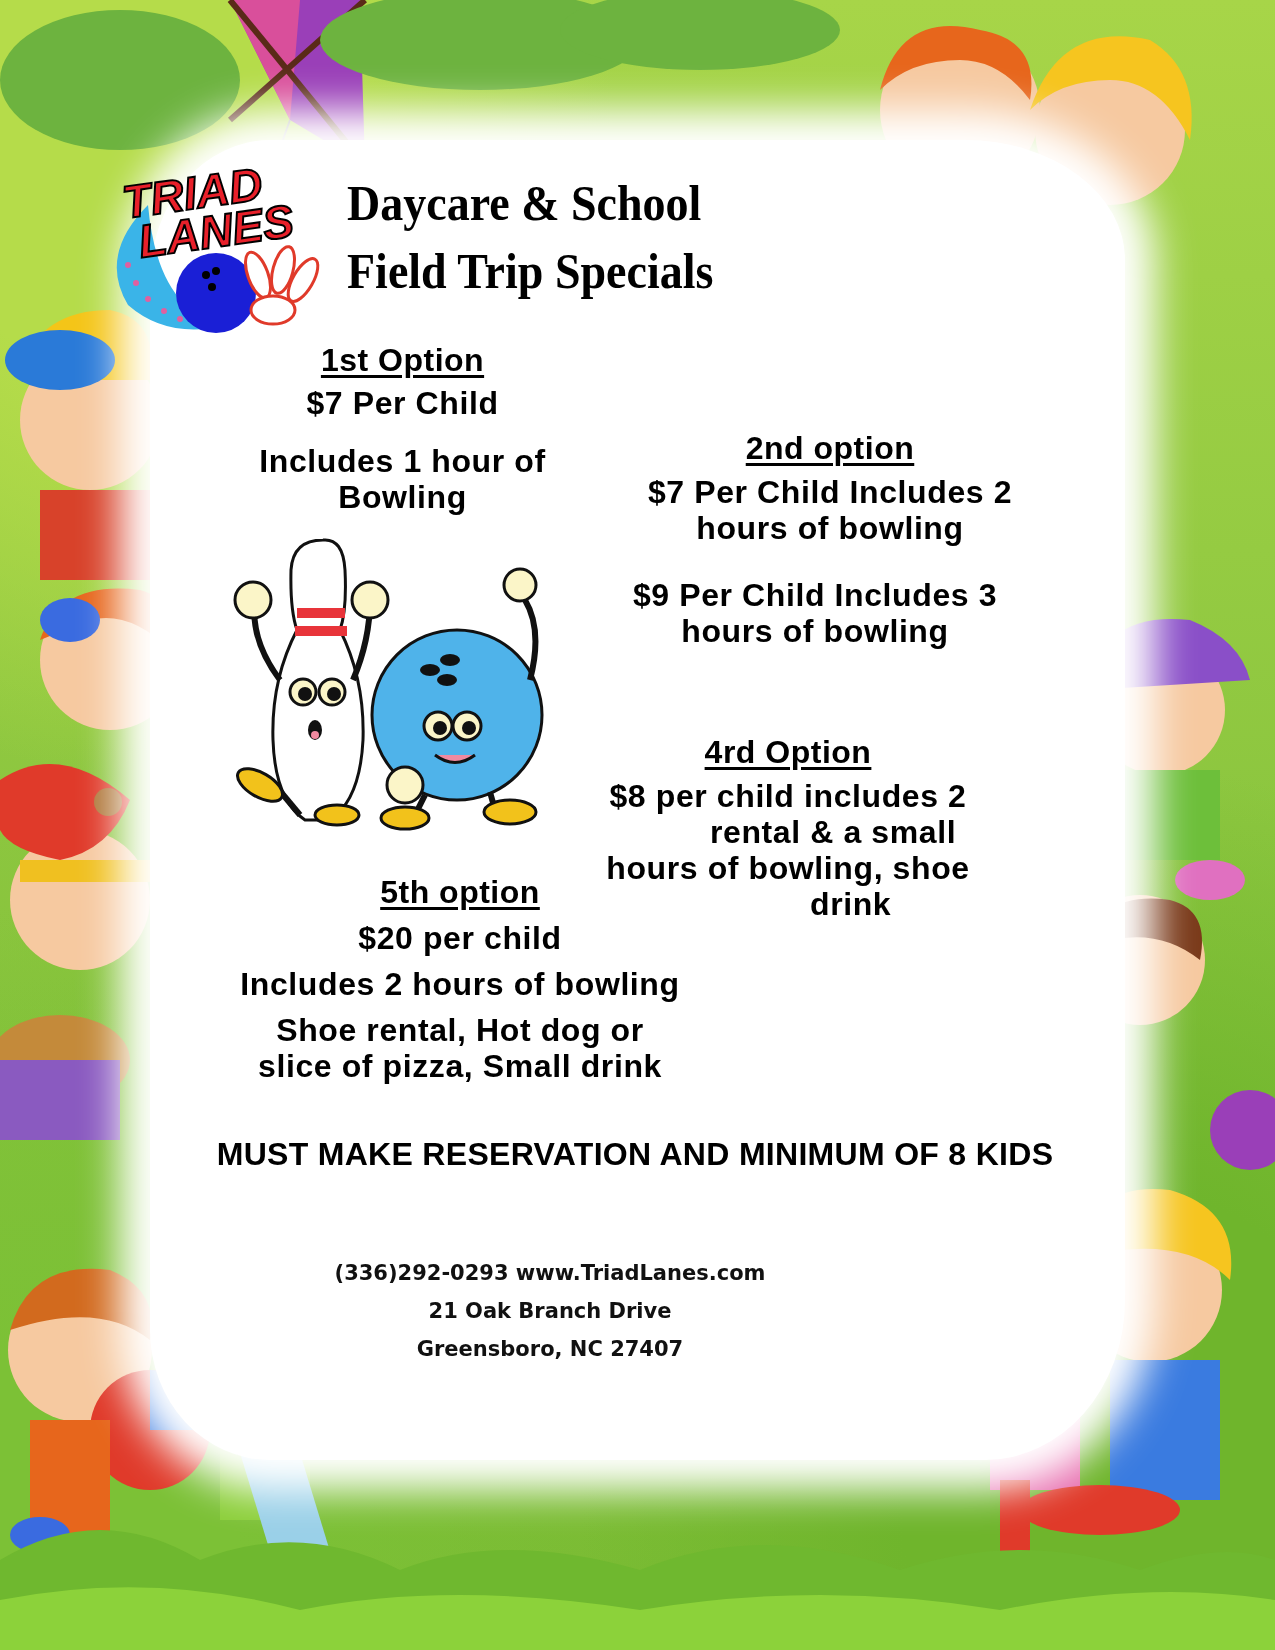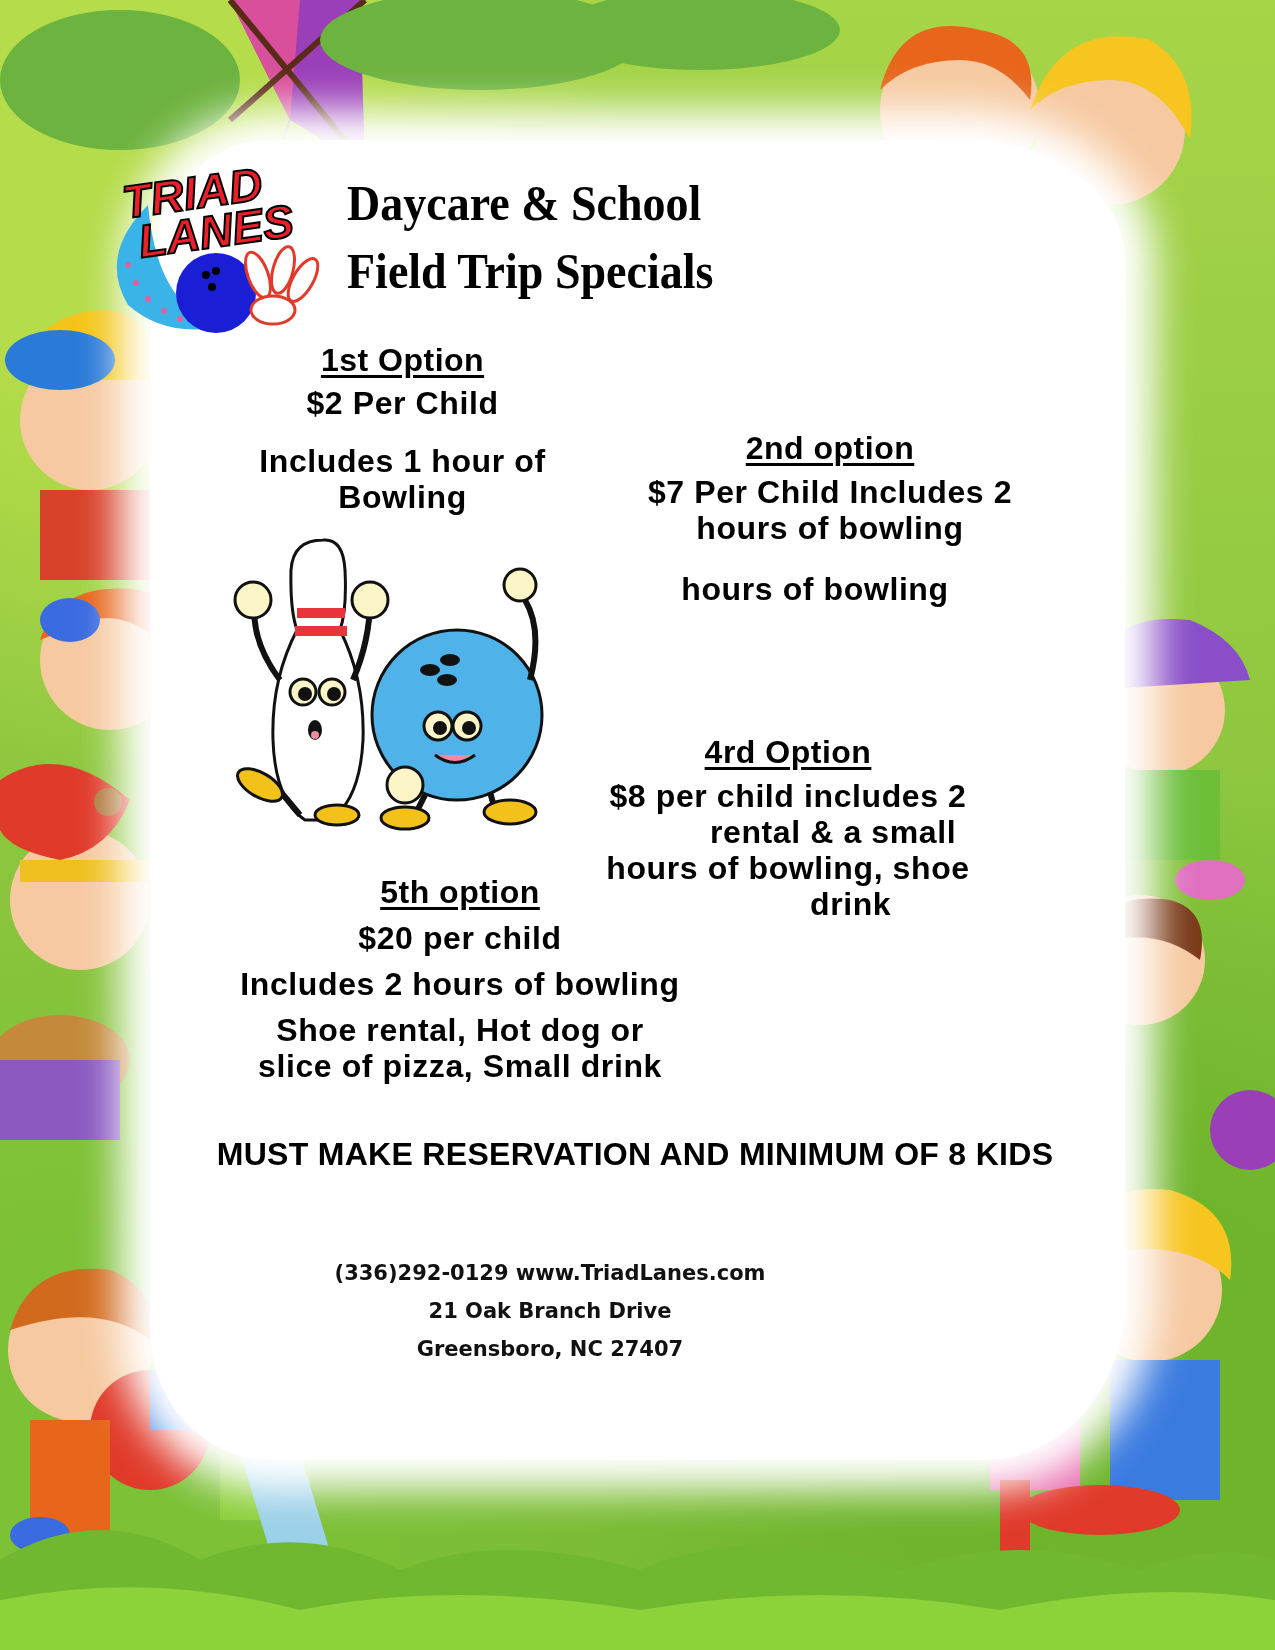--- a/index.html
+++ b/index.html
@@ -144,32 +144,33 @@
   </svg>
   <div class="abs logo-text" style="left:24px;top:8px;">TRIAD</div>
   <div class="abs logo-text" style="left:40px;top:46px;">LANES</div>
 </div>
 
 <div class="abs title" style="left:347px;top:170px;">Daycare &amp; School</div>
 <div class="abs title" style="left:347px;top:238px;">Field Trip Specials</div>
 
 <div class="abs center" style="left:215px;top:340px;width:375px;">
   <div class="opt-h" style="line-height:40px;">1st Option</div>
-  <div class="opt-t" style="margin-top:5px;">$2 Per Child</div>
+  <div class="opt-t" style="margin-top:5px;">$7 Per Child</div>
   <div class="opt-t" style="margin-top:22px;">Includes 1 hour of</div>
   <div class="opt-t">Bowling</div>
 </div>
 
 <div class="abs center" style="left:600px;top:428px;width:460px;text-align:center;">
   <div class="opt-h" style="line-height:40px;">2nd  option</div>
   <div class="opt-t" style="margin-top:6px;">$7 Per Child Includes 2</div>
   <div class="opt-t">hours of bowling</div>
 </div>
 
 <div class="abs center" style="left:585px;top:571px;width:460px;">
+  <div class="opt-t" style="margin-top:6px;">$9 Per Child Includes 3</div>
   <div class="opt-t">hours of bowling</div>
 </div>
 
 <div class="abs" style="left:568px;top:732px;width:460px;">
   <div class="opt-h center" style="line-height:40px;width:440px;">4rd Option</div>
   <div class="opt-t center" style="margin-top:6px;width:440px;">$8 per child includes 2</div>
   <div class="opt-t" style="padding-left:142px;">rental &amp; a small</div>
   <div class="opt-t center" style="width:440px;">hours of bowling, shoe</div>
   <div class="opt-t" style="padding-left:242px;">drink</div>
 </div>
@@ -218,16 +219,16 @@
   <div class="opt-h" style="line-height:40px;">5th option</div>
   <div class="opt-t" style="margin-top:8px;">$20 per child</div>
   <div class="opt-t" style="margin-top:10px;">Includes 2 hours of bowling</div>
   <div class="opt-t" style="margin-top:10px;">Shoe rental, Hot dog or</div>
   <div class="opt-t">slice of pizza, Small drink</div>
 </div>
 
 <div class="abs center notice" style="left:150px;top:1136px;width:970px;">MUST MAKE RESERVATION AND MINIMUM OF 8 KIDS</div>
 
 <div class="abs center footer" style="left:300px;top:1254px;width:500px;">
-  <div>(336)292-0129  www.TriadLanes.com</div>
+  <div>(336)292-0293  www.TriadLanes.com</div>
   <div>21 Oak Branch Drive</div>
   <div>Greensboro, NC 27407</div>
 </div>
 
 </body></html>

